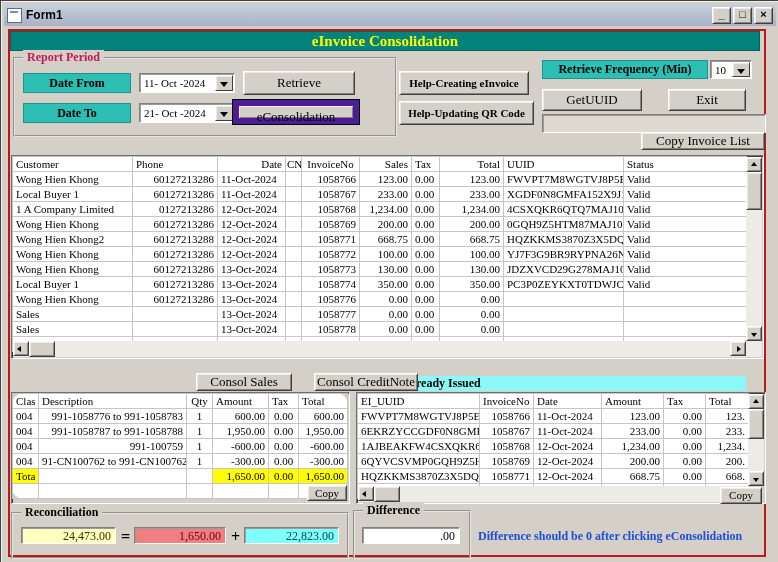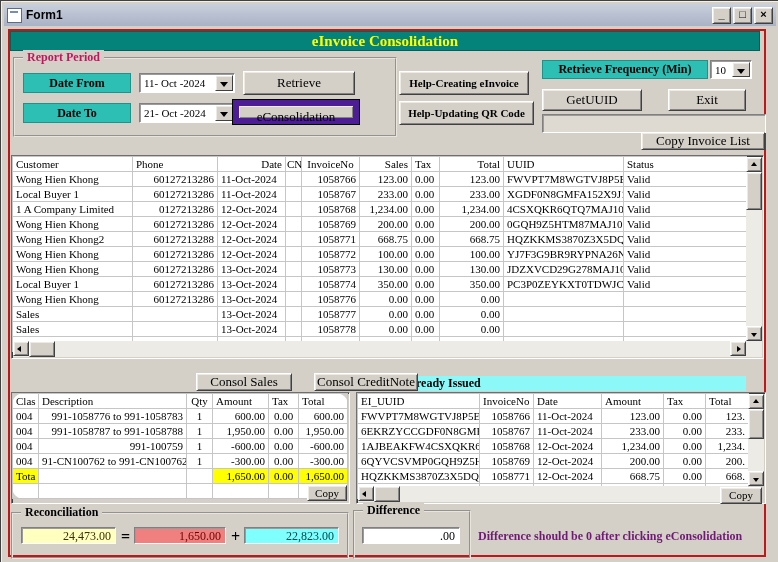--- a/index.html
+++ b/index.html
@@ -88,21 +88,21 @@
   .sb-btn{position:absolute;width:16px;height:15px;background:#D4D0C8;border:1px solid;
     border-color:#fff #404040 #404040 #fff;box-shadow:inset 1px 1px 0 #ECEAE4, inset -1px -1px 0 #868686;box-sizing:border-box;}
   .sb-btn::after{content:"";position:absolute;width:0;height:0;border:3px solid transparent;}
   .sb-btn.up::after{left:4px;top:4px;border-bottom:4px solid #000;border-top:none;}
   .sb-btn.down::after{left:4px;top:6px;border-top:4px solid #000;border-bottom:none;}
   .sb-btn.left::after{left:3px;top:4px;border-right:4px solid #000;border-left:none;}
   .sb-btn.right::after{left:6px;top:4px;border-left:4px solid #000;border-right:none;}
   .sb-thumb{position:absolute;background:#D4D0C8;border:1px solid;border-color:#fff #404040 #404040 #fff;
     box-shadow:inset 1px 1px 0 #ECEAE4, inset -1px -1px 0 #868686;box-sizing:border-box;}
   .vtrack{position:absolute;background:#ECEBE5;}
-  .note{position:absolute;color:#701a75;font-weight:bold;font-size:12px;white-space:nowrap;}
+  .note{position:absolute;color:#1d4ed8;font-weight:bold;font-size:12px;white-space:nowrap;}
 </style>
 </head>
 <body>
 
 <div class="window">
   <div class="titlebar">
     <span class="app-icon"></span>
     <span class="title-text">Form1</span>
     <span class="win-btns">
       <span class="wbtn">_</span>

